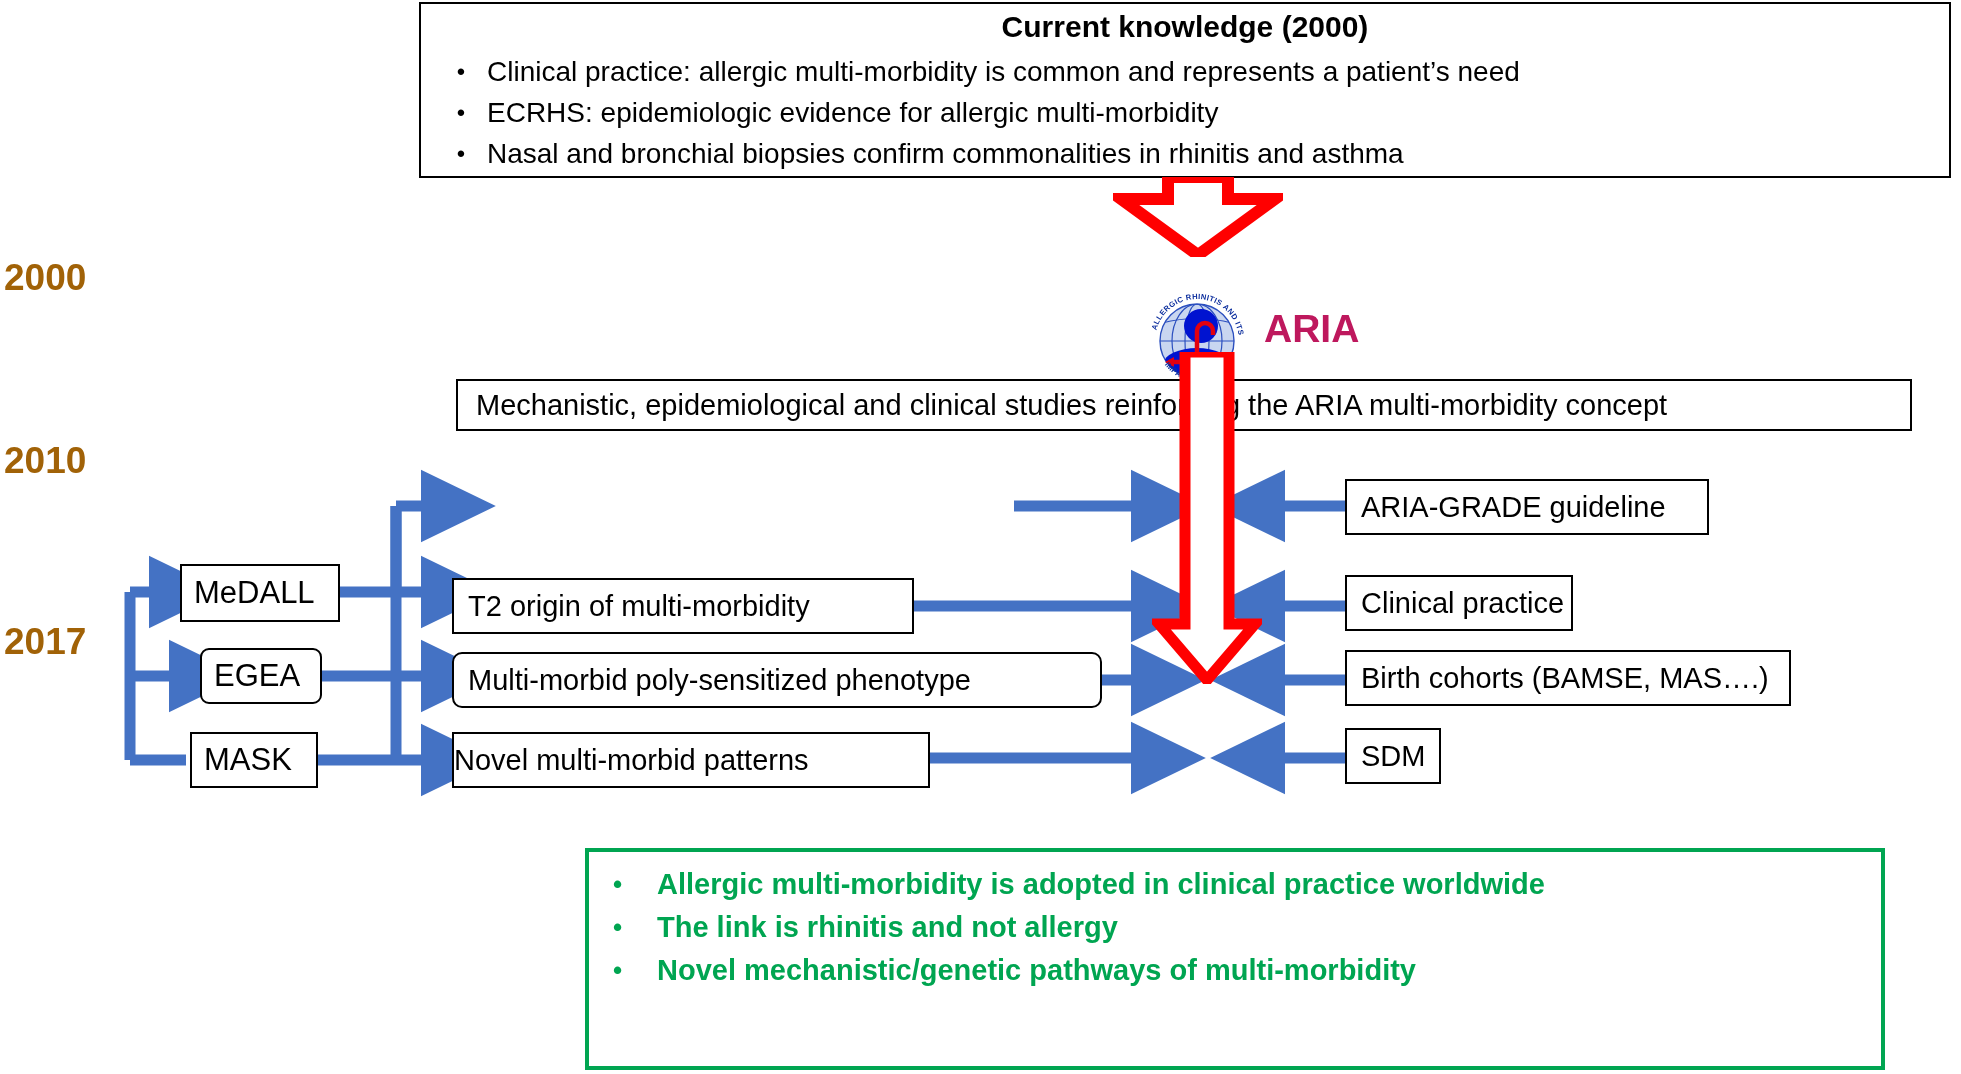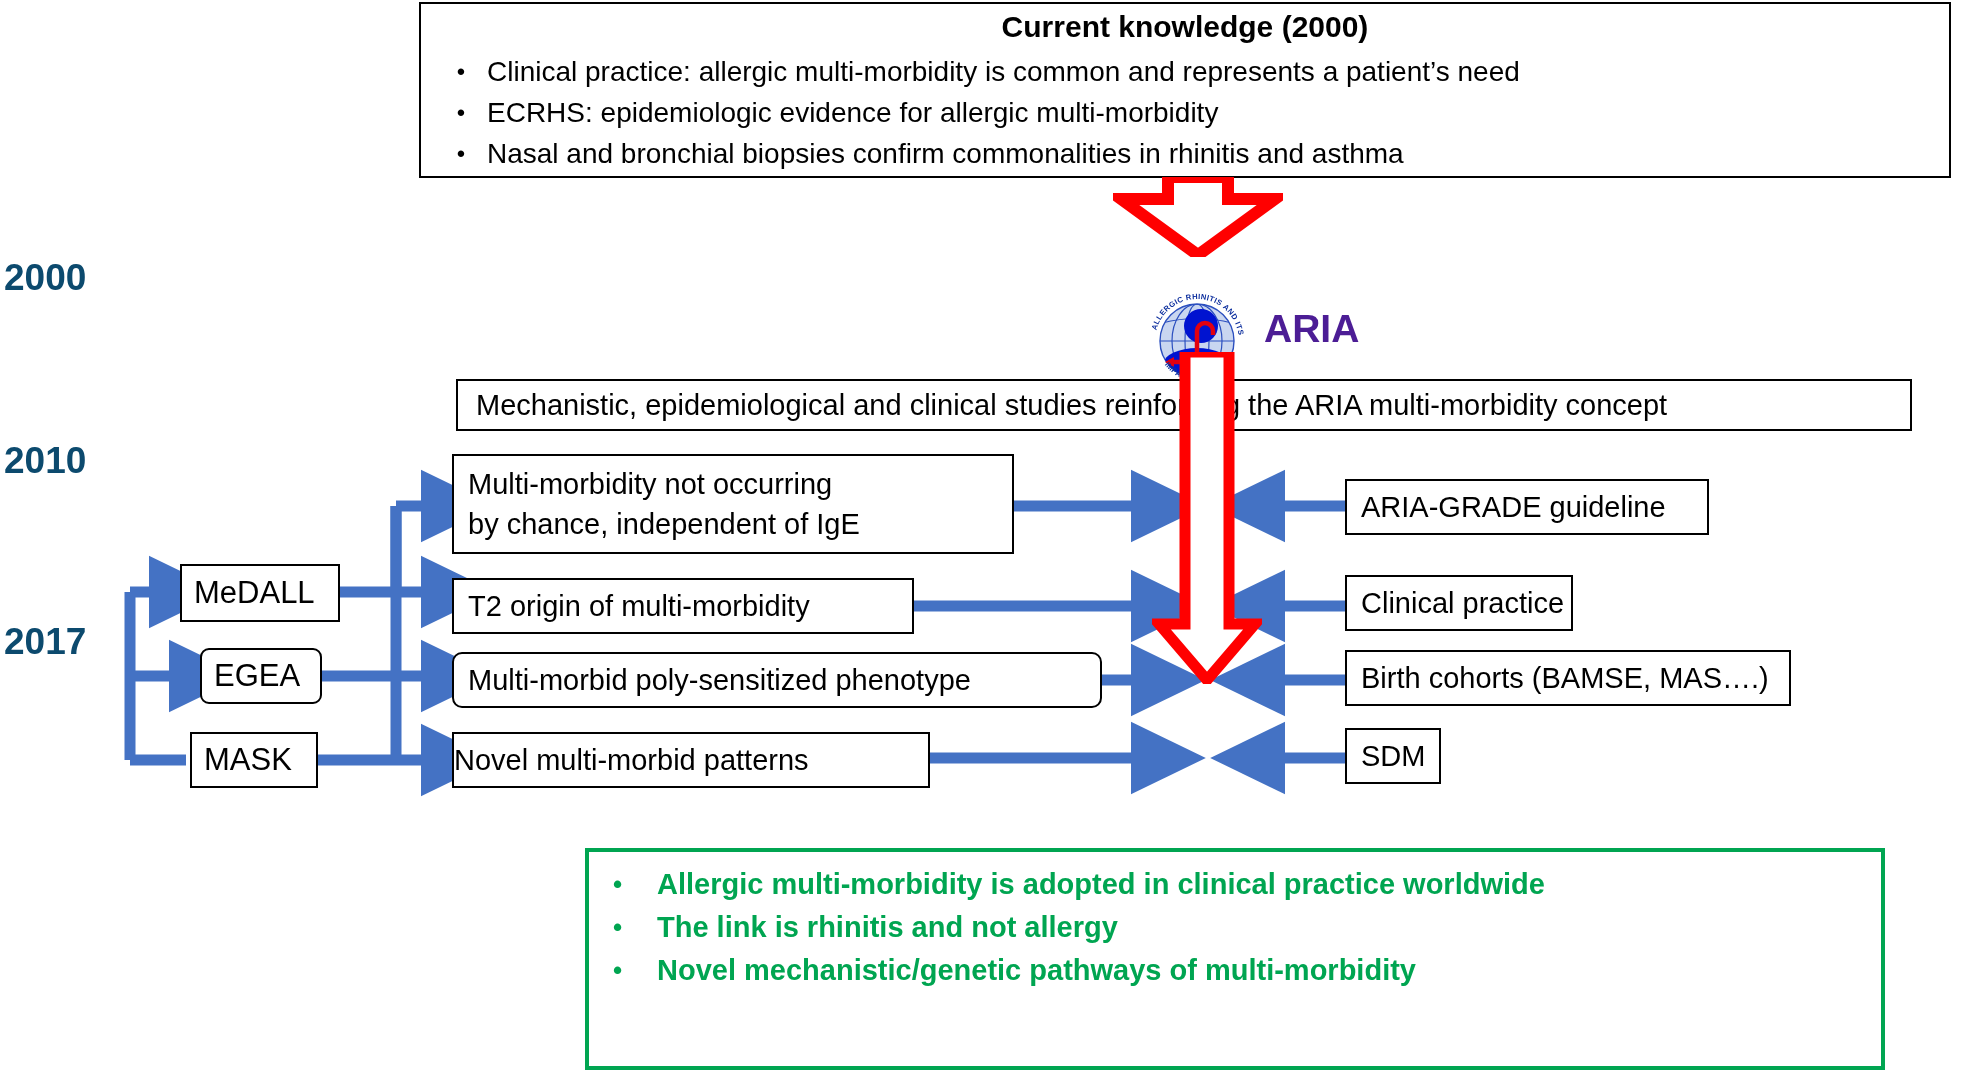--- a/index.html
+++ b/index.html
@@ -34,32 +34,32 @@
   #topbox .head{
     font-size:30px;font-weight:bold;text-align:center;
     letter-spacing:0px;line-height:34px;margin-bottom:8px;
   }
   .bullet-row{display:flex;align-items:flex-start;font-size:28px;line-height:36px;margin:2px 0 3px 0;}
   .bullet-row .bul{width:52px;flex:0 0 52px;text-align:center;font-size:24px;line-height:36px;}
   .bullet-row .btxt{flex:1 1 auto;}
 
   
   .year{
-    position:absolute;color:#0c4a6e;font-weight:bold;font-size:37px;
+    position:absolute;color:#a16207;font-weight:bold;font-size:37px;
     line-height:40px;letter-spacing:0px;
   }
   #year2000{left:4px;top:258px;}
   #year2010{left:4px;top:441px;}
   #year2017{left:4px;top:622px;}
 
   
   #aria-logo{position:absolute;left:1141px;top:283px;width:112px;height:112px;}
   #aria-word{
     position:absolute;left:1264px;top:308px;
-    color:#4c1d95;font-weight:bold;font-size:39px;line-height:42px;
+    color:#be185d;font-weight:bold;font-size:39px;line-height:42px;
   }
 
   
   #red-arrow-top{position:absolute;left:1113px;top:177px;width:170px;height:80px;}
   #red-arrow-main{position:absolute;left:1152px;top:352px;width:110px;height:332px;}
 
   
   #mechbox{
     left:456px;top:379px;width:1456px;height:52px;
     padding-left:18px;font-size:29px;line-height:34px;
@@ -230,24 +230,20 @@
   <div class="abox" id="box-medall">
     <span class="txt">MeDALL</span>
   </div>
   <div class="abox" id="box-egea">
     <span class="txt">EGEA</span>
   </div>
   <div class="abox" id="box-mask">
     <span class="txt">MASK</span>
   </div>
 
-  <div class="abox" id="box-igE">
-    <span>Multi-morbidity not occurring</span>
-    <span>by chance, independent of IgE</span>
-  </div>
   <div class="abox" id="box-t2">
     <span class="txt">T2 origin of multi-morbidity</span>
   </div>
   <div class="abox" id="box-poly">
     <span class="txt">Multi-morbid poly-sensitized phenotype</span>
   </div>
   <div class="abox" id="box-novel">
     <span class="txt">Novel multi-morbid patterns</span>
   </div>
 

